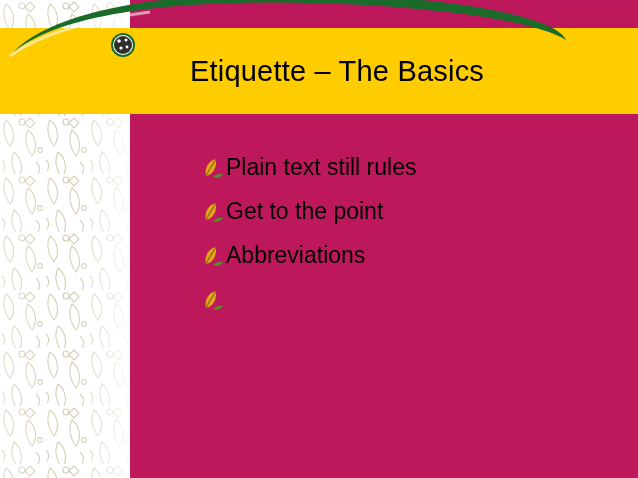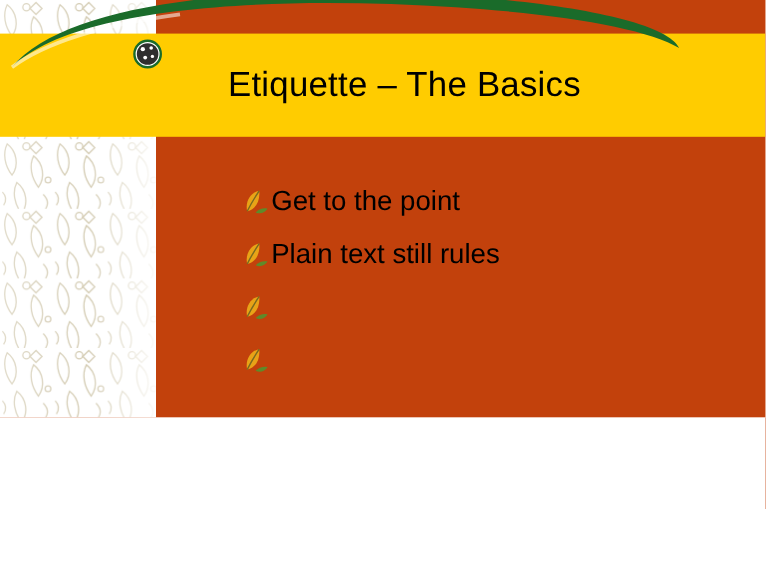--- a/index.html
+++ b/index.html
@@ -6,22 +6,22 @@
     margin: 0;
     padding: 0;
     background: #ffffff;
   }
   body {
     font-family: "Liberation Sans", sans-serif;
   }
   .slide {
     position: relative;
     width: 638px;
-    height: 348px;
-    background: #c2410c;
+    height: 478px;
+    background: #be185d;
     overflow: hidden;
   }
 
   
   .texture-band {
     position: absolute;
     left: 0;
     top: 0;
     width: 130px;
     height: 478px;
@@ -161,42 +161,43 @@
   <ul class="body-list">
 
     <li class="bullet-row">
       <span class="bullet-mark">
         <svg width="26" height="26" viewBox="0 0 26 26" xmlns="http://www.w3.org/2000/svg" aria-hidden="true">
           <path d="M6 20 C 4 12, 9 4, 16 3 C 17 11, 13 19, 6 20 Z" fill="#e8a317"></path>
           <path d="M16 3 C 12 9, 9 14, 6 20" stroke="#7a6a20" stroke-width="1.2" fill="none"></path>
           <path d="M13 21 C 16 18, 20 17, 23 18 C 21 21, 17 23, 13 21 Z" fill="#5f8a2a"></path>
         </svg>
       </span>
+      <span class="bullet-text">Plain text still rules</span>
+    </li>
+
+    <li class="bullet-row">
+      <span class="bullet-mark">
+        <svg width="26" height="26" viewBox="0 0 26 26" xmlns="http://www.w3.org/2000/svg" aria-hidden="true">
+          <path d="M6 20 C 4 12, 9 4, 16 3 C 17 11, 13 19, 6 20 Z" fill="#e8a317"></path>
+          <path d="M16 3 C 12 9, 9 14, 6 20" stroke="#7a6a20" stroke-width="1.2" fill="none"></path>
+          <path d="M13 21 C 16 18, 20 17, 23 18 C 21 21, 17 23, 13 21 Z" fill="#5f8a2a"></path>
+        </svg>
+      </span>
       <span class="bullet-text">Get to the point</span>
     </li>
 
     <li class="bullet-row">
       <span class="bullet-mark">
         <svg width="26" height="26" viewBox="0 0 26 26" xmlns="http://www.w3.org/2000/svg" aria-hidden="true">
           <path d="M6 20 C 4 12, 9 4, 16 3 C 17 11, 13 19, 6 20 Z" fill="#e8a317"></path>
           <path d="M16 3 C 12 9, 9 14, 6 20" stroke="#7a6a20" stroke-width="1.2" fill="none"></path>
           <path d="M13 21 C 16 18, 20 17, 23 18 C 21 21, 17 23, 13 21 Z" fill="#5f8a2a"></path>
         </svg>
       </span>
-      <span class="bullet-text">Plain text still rules</span>
-    </li>
-
-    <li class="bullet-row">
-      <span class="bullet-mark">
-        <svg width="26" height="26" viewBox="0 0 26 26" xmlns="http://www.w3.org/2000/svg" aria-hidden="true">
-          <path d="M6 20 C 4 12, 9 4, 16 3 C 17 11, 13 19, 6 20 Z" fill="#e8a317"></path>
-          <path d="M16 3 C 12 9, 9 14, 6 20" stroke="#7a6a20" stroke-width="1.2" fill="none"></path>
-          <path d="M13 21 C 16 18, 20 17, 23 18 C 21 21, 17 23, 13 21 Z" fill="#5f8a2a"></path>
-        </svg>
-      </span>
+      <span class="bullet-text">Abbreviations</span>
     </li>
 
     <li class="bullet-row">
       <span class="bullet-mark">
         <svg width="26" height="26" viewBox="0 0 26 26" xmlns="http://www.w3.org/2000/svg" aria-hidden="true">
           <path d="M6 20 C 4 12, 9 4, 16 3 C 17 11, 13 19, 6 20 Z" fill="#e8a317"></path>
           <path d="M16 3 C 12 9, 9 14, 6 20" stroke="#7a6a20" stroke-width="1.2" fill="none"></path>
           <path d="M13 21 C 16 18, 20 17, 23 18 C 21 21, 17 23, 13 21 Z" fill="#5f8a2a"></path>
         </svg>
       </span>

